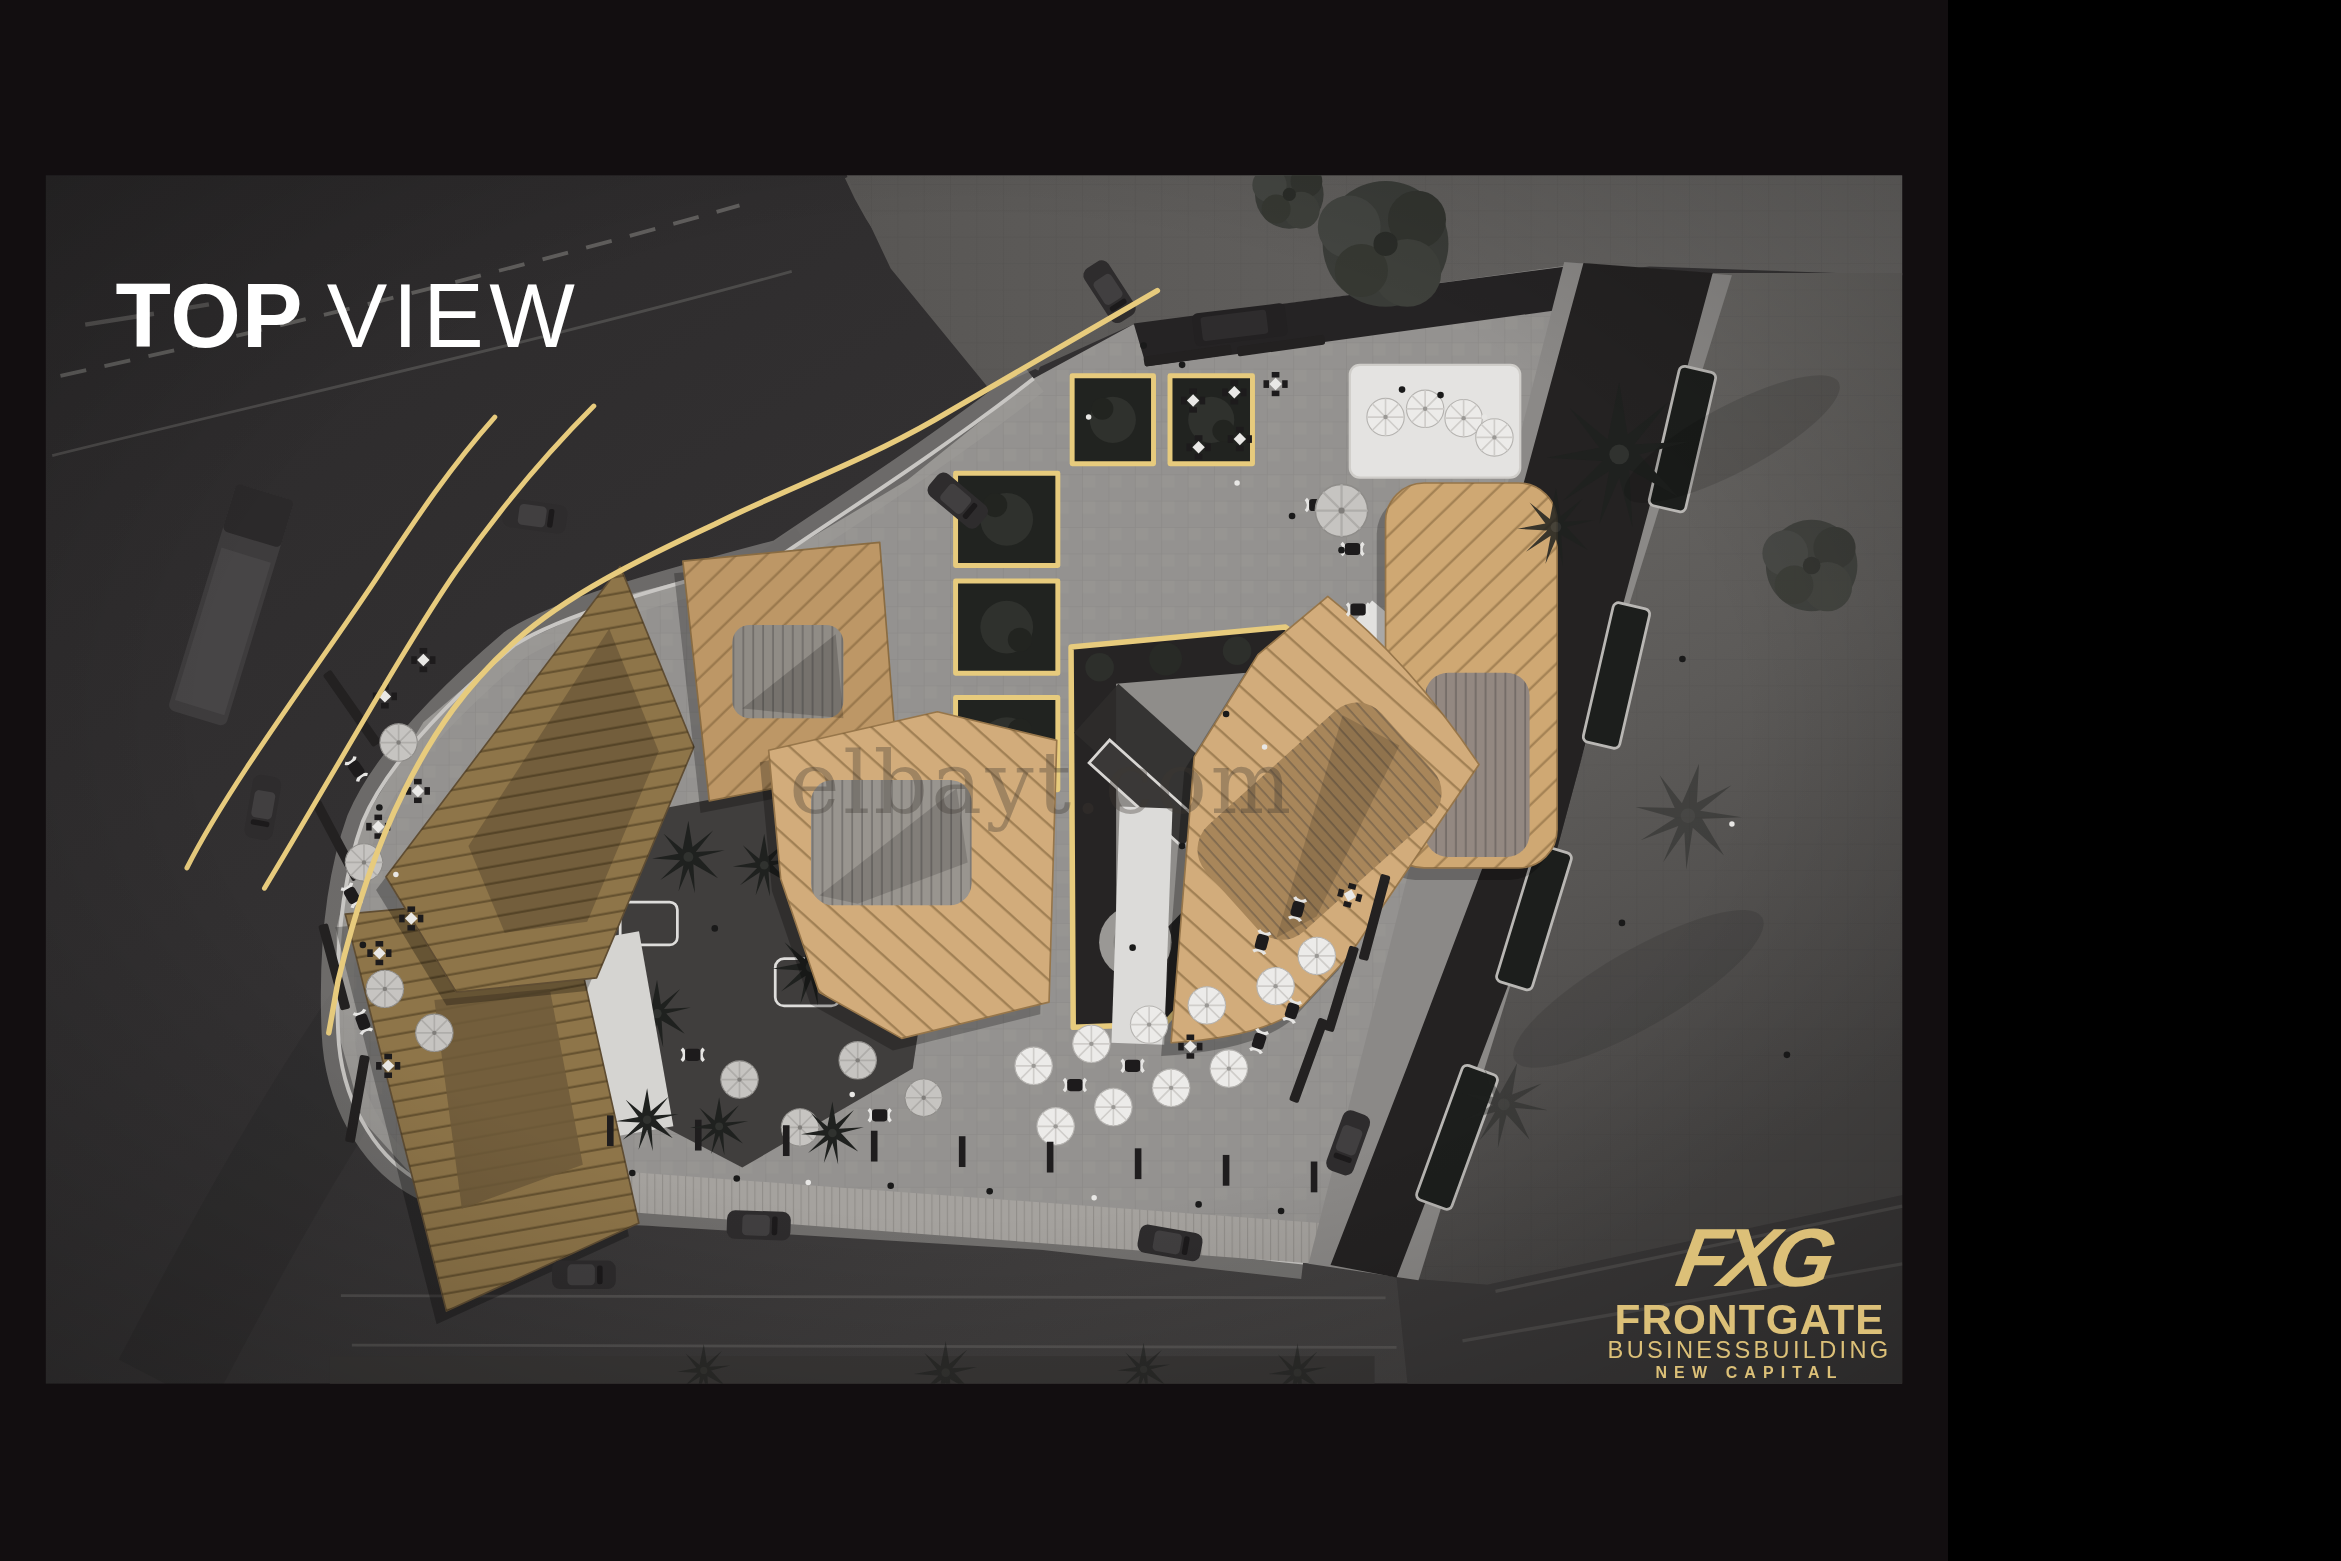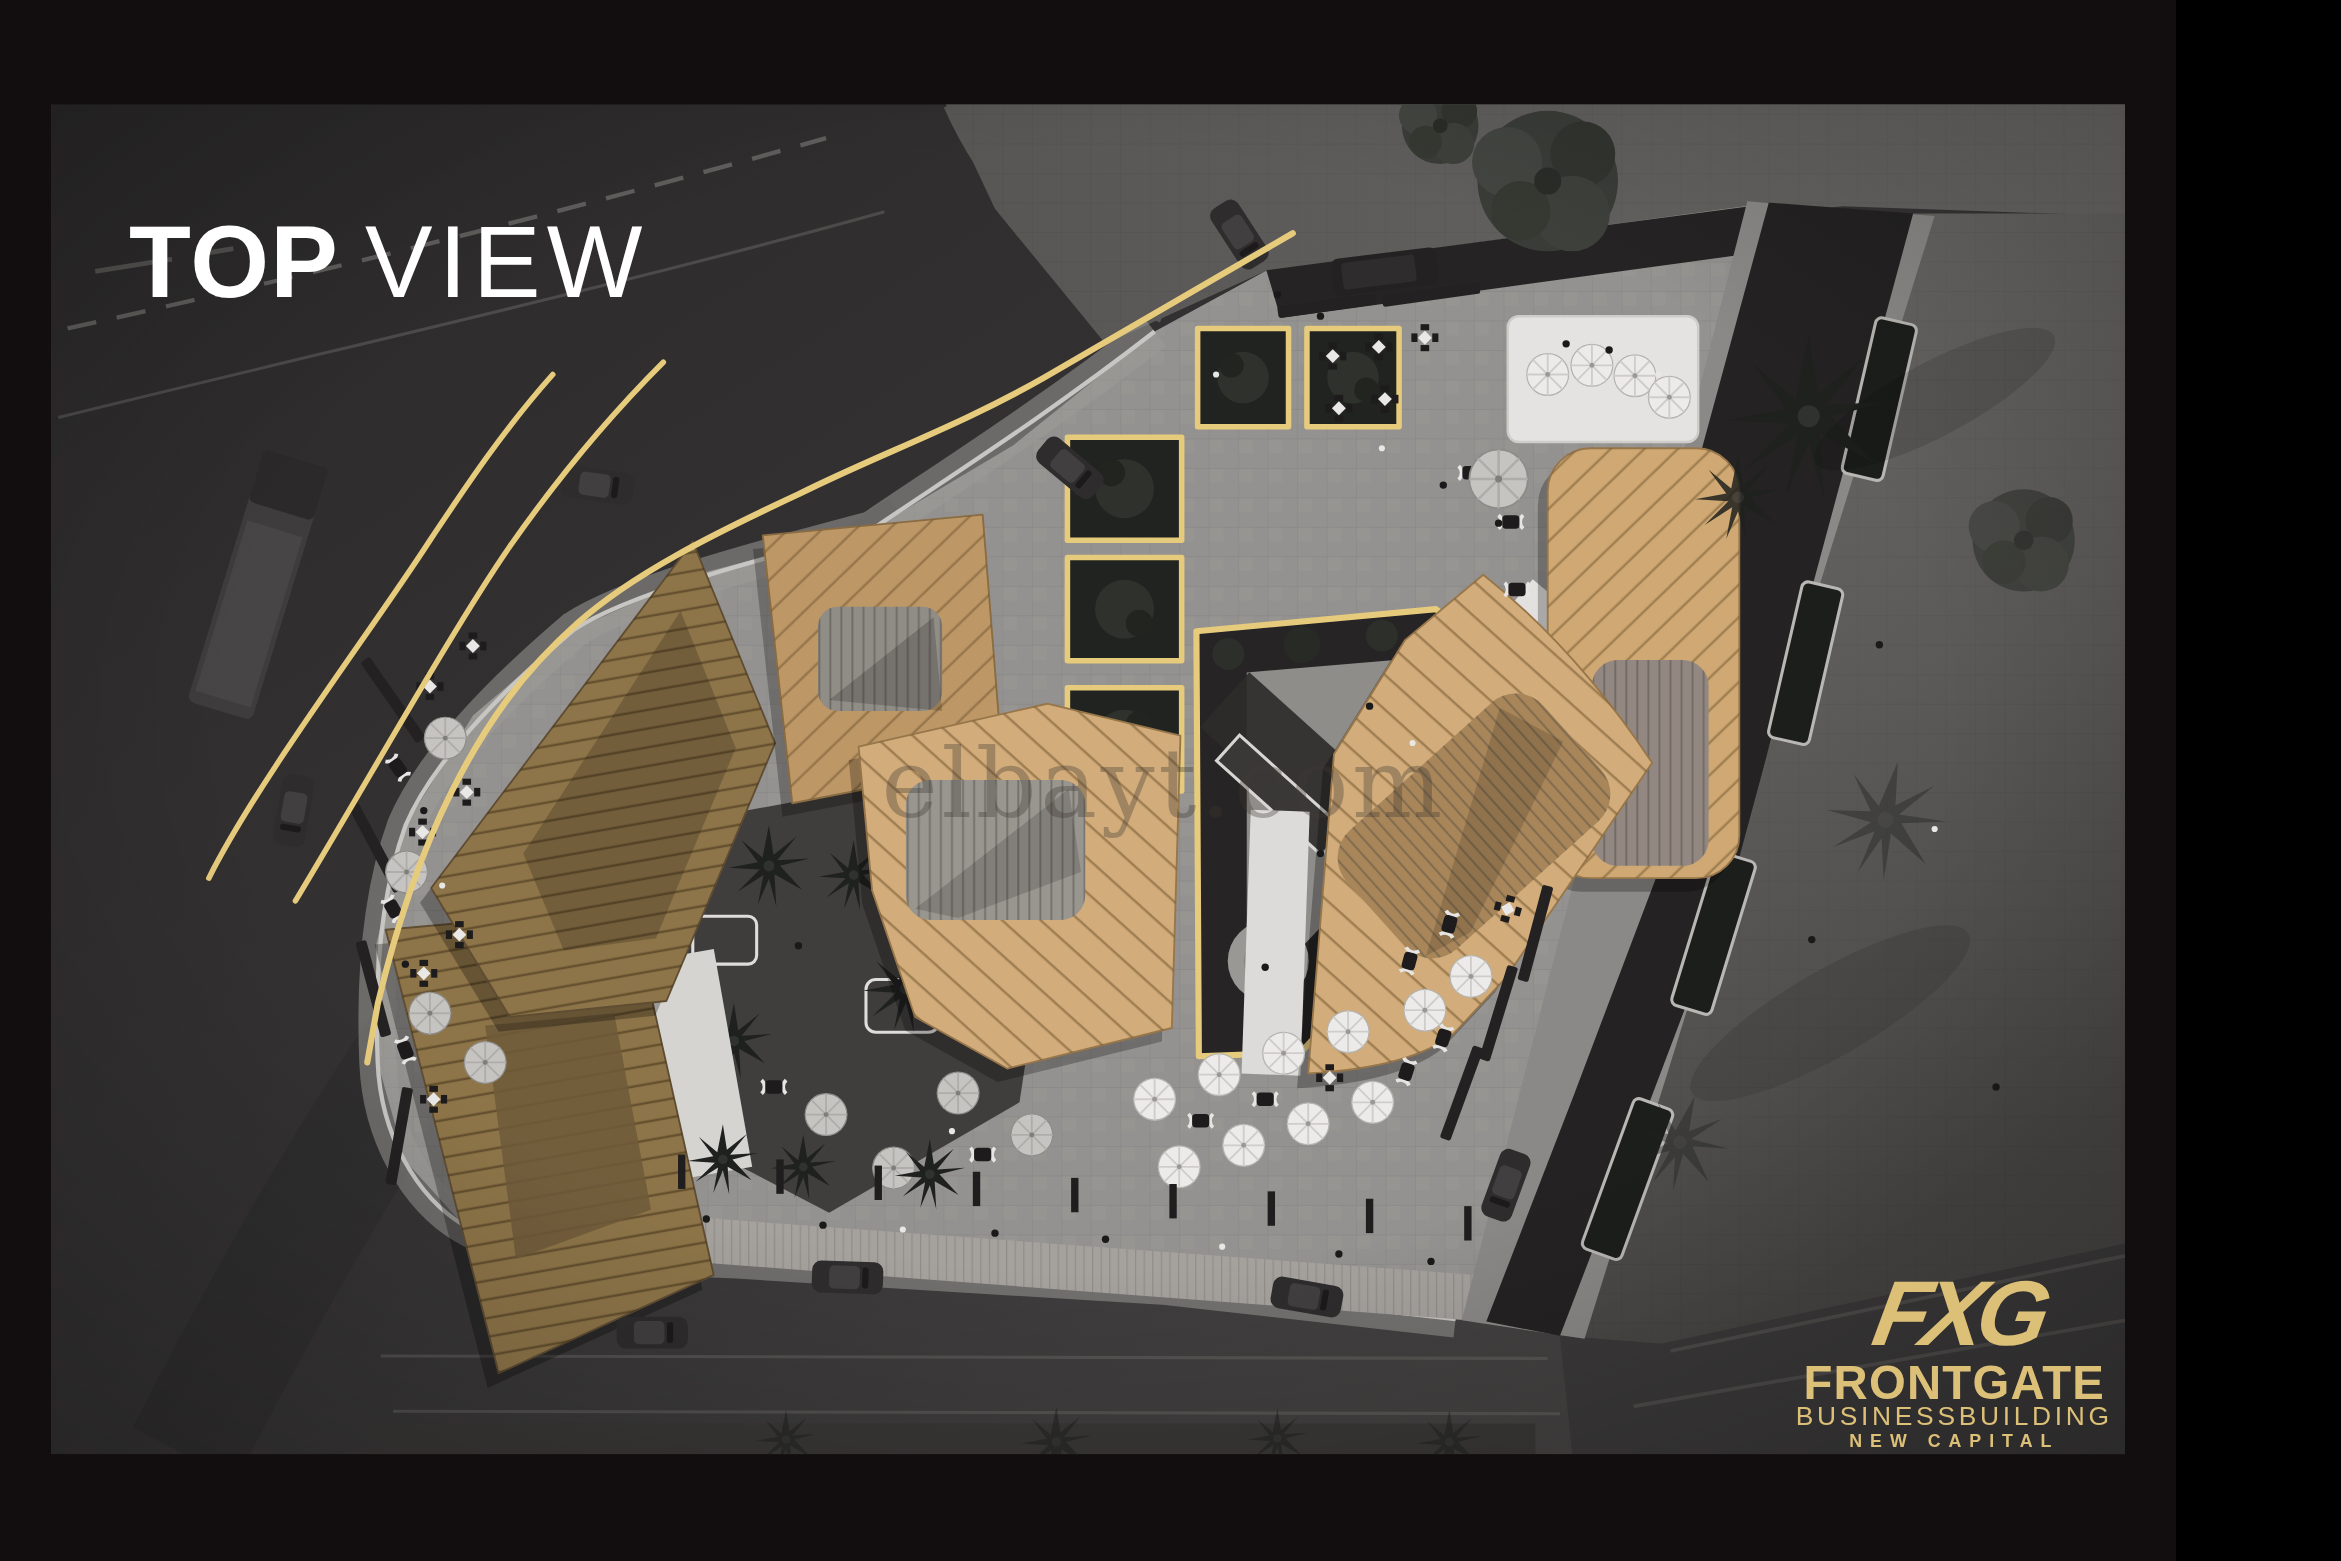--- a/index.html
+++ b/index.html
@@ -1,16 +1,16 @@
 <!DOCTYPE html>
 <html style="--c-frame: #120E10; --c-gold: #E7CB7D; --c-logo-gold: #DCC078; --c-title: #FFFFFF; --c-watermark-ink: #3E3832; --c-asphalt: #323031; --c-plaza: #949290; --c-roof-light: #D2AC7B; --c-roof-dark: #8E7549;font-size:10.6px"><head>
 <meta charset="utf-8">
 <style>
   html,body{margin:0;padding:0;background:#000;}
-  .poster{position:relative;width:2176px;height:1561px;background:var(--c-frame,#120E10);overflow:hidden;text-align:center;}
+  .poster{position:relative;width:1948px;height:1561px;background:var(--c-frame,#120E10);overflow:hidden;text-align:center;}
   svg{display:block;width:100%;height:100%;}
   text{font-family:"Liberation Sans",sans-serif;}
   .title-text{fill:var(--c-title,#FFFFFF);font-size:165px;}
   .t-bold{font-weight:700;letter-spacing:2px;}
   .t-thin{font-weight:100;letter-spacing:10px;}
   .watermark{font-family:"DejaVu Serif",serif;font-size:155px;letter-spacing:6px;
              fill:var(--c-watermark-ink,#3E3832);opacity:.34;}
   .logo-text{fill:var(--c-logo-gold,#DCC078);}
   .monogram{font-size:150px;font-style:italic;font-weight:700;letter-spacing:-12px;}
   .brand{font-size:77px;font-weight:700;letter-spacing:2px;}

